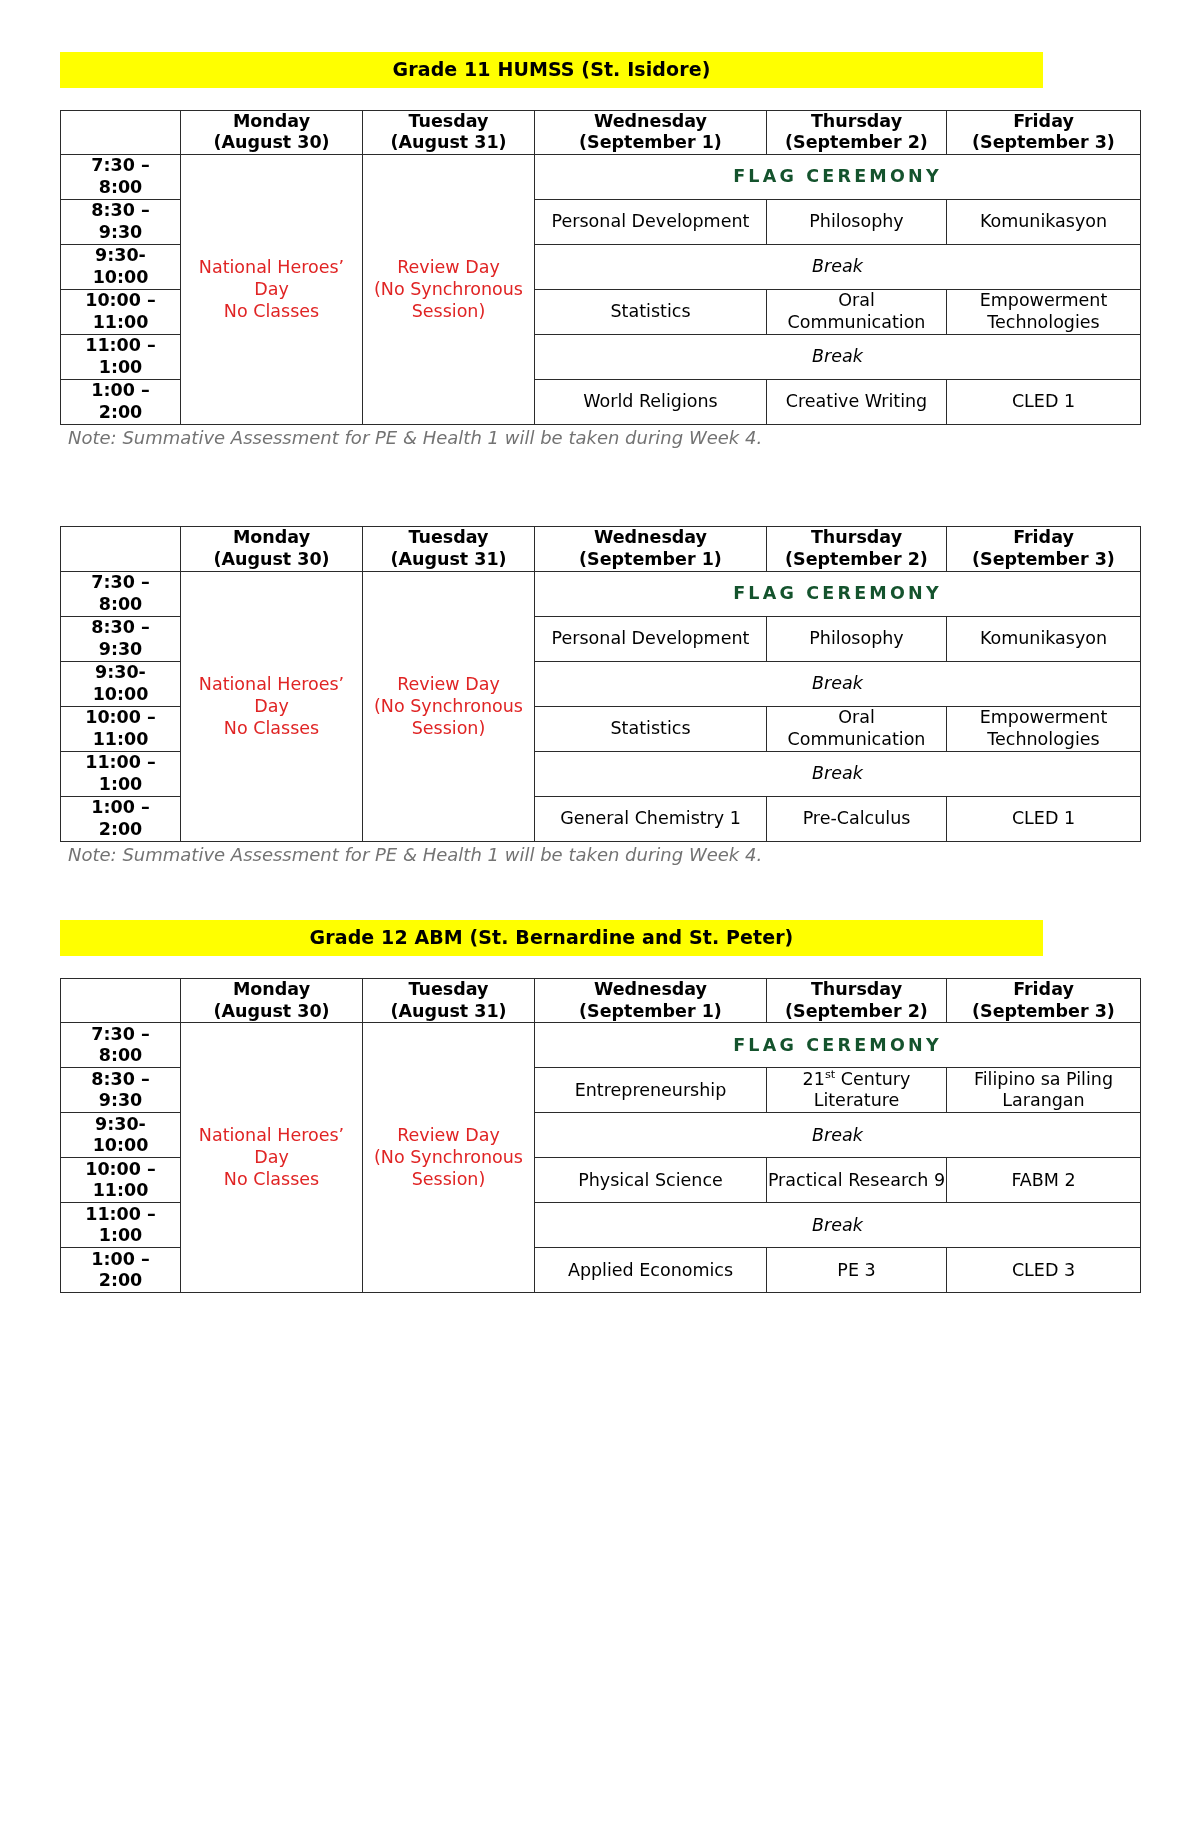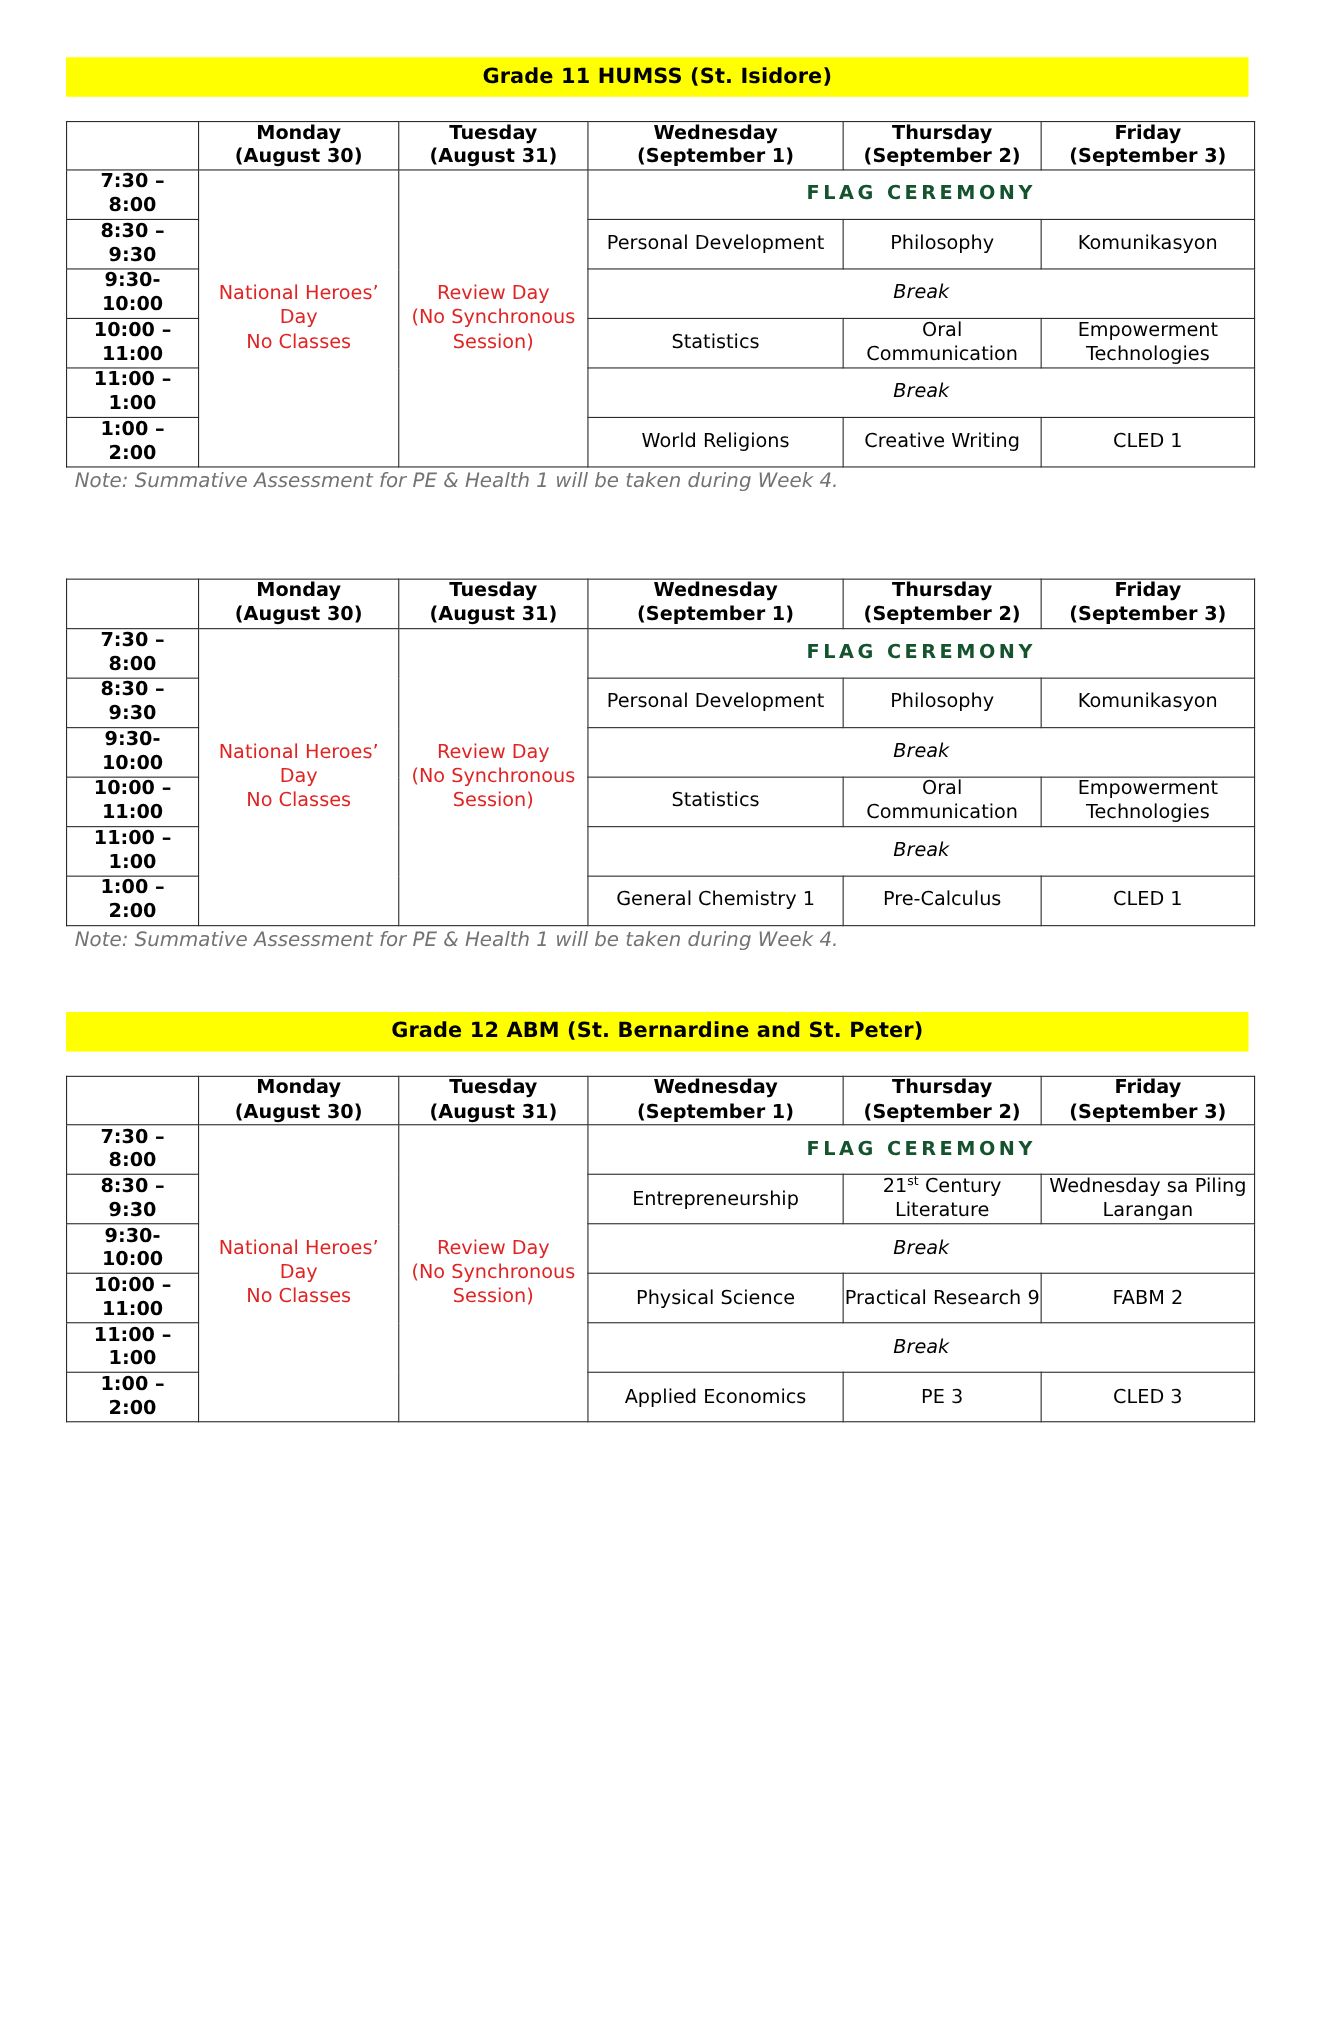--- a/index.html
+++ b/index.html
@@ -25,21 +25,21 @@
   
   .banner {
     background: #ffff00;
     text-align: center;
     font-weight: bold;
     font-size: 19px;
     line-height: 1.4;
     padding: 4px 0 5px 0;
     letter-spacing: 0.1px;
     color: #000;
-    width: 1075px;
+    width: 983px;
   }
 
   
   table.sched {
     border-collapse: collapse;
     table-layout: fixed;
     width: 1080px;
     margin-top: 22px;
   }
   table.sched td, table.sched th {
@@ -369,21 +369,21 @@
             </td>
             <td class="flag" colspan="3">FLAG CEREMONY</td>
           </tr>
           <tr>
             <td class="timecell">
               <div>8:30 –</div>
               <div>9:30</div>
             </td>
             <td class="subject">Entrepreneurship</td>
             <td class="subject">21<sup>st</sup> Century Literature</td>
-            <td class="subject">Wednesday sa Piling Larangan</td>
+            <td class="subject">Filipino sa Piling Larangan</td>
           </tr>
           <tr>
             <td class="timecell">
               <div>9:30-</div>
               <div>10:00</div>
             </td>
             <td class="break" colspan="3">Break</td>
           </tr>
           <tr>
             <td class="timecell">

